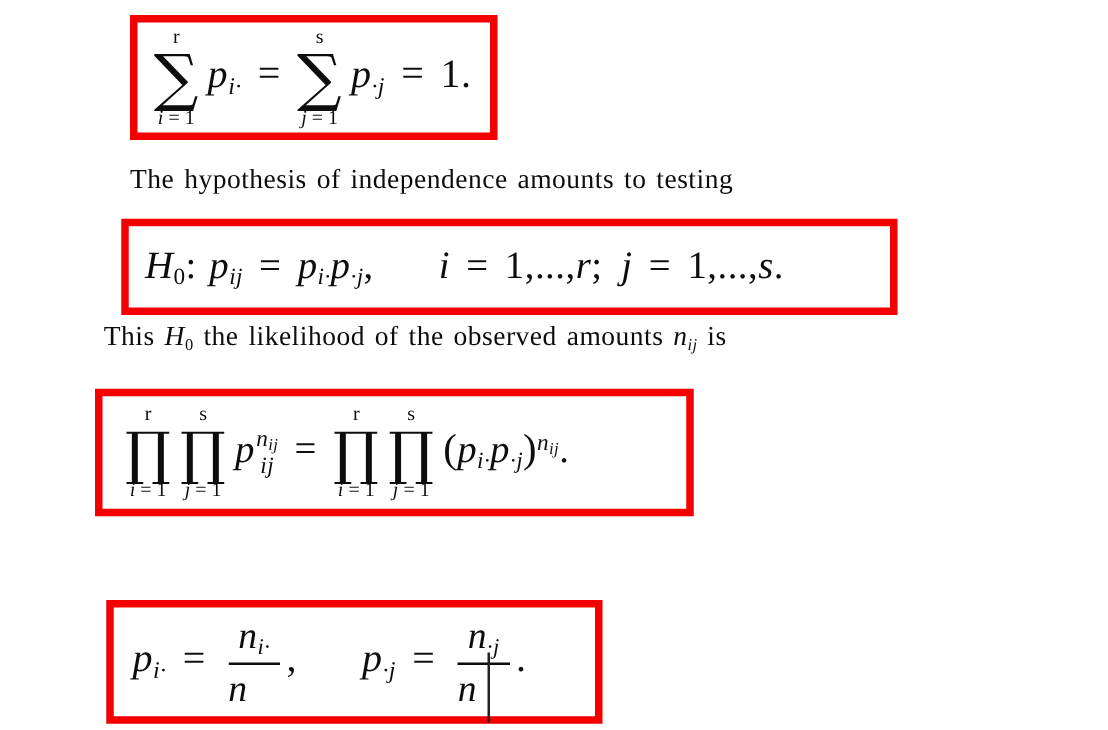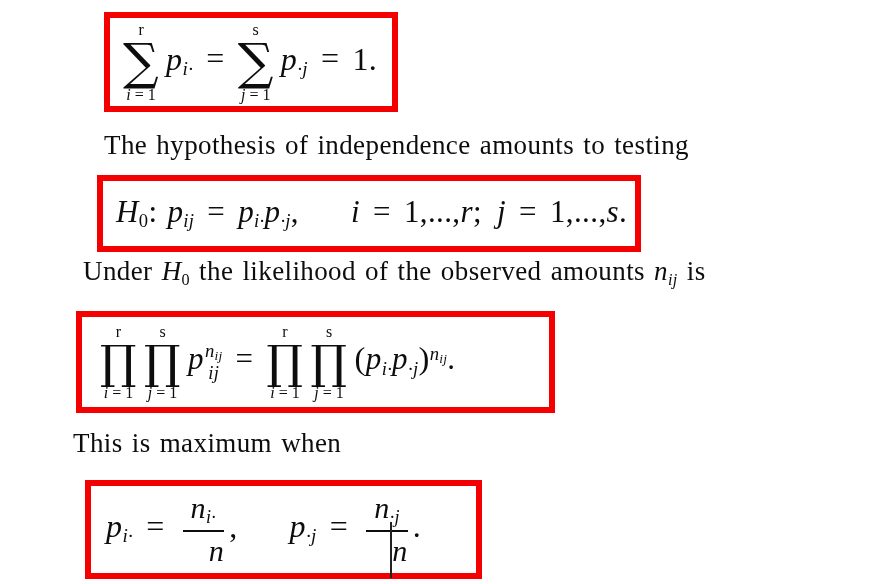--- a/index.html
+++ b/index.html
@@ -23,30 +23,30 @@
   
   .rbox {
     position: absolute;
     box-sizing: border-box;
     border: 6px solid var(--red);
     display: flex;
     align-items: center;
     background: transparent;
   }
   .box1 { left:104px; top:12px;  width:294px; height:100px; padding-left:13px; font-size:32px; }
-  .box2 { left:97px;  top:175px; width:544px; height:77px;  padding-left:13px; font-size:31px; }
+  .box2 { left:97px;  top:175px; width:621px; height:77px;  padding-left:13px; font-size:31px; }
   .box3 { left:76px;  top:311px; width:479px; height:102px; padding-left:18px; font-size:31px; }
   .box4 { left:85px;  top:480px; width:397px; height:99px;  padding-left:15px; font-size:32px; }
 
   .m-line { white-space: nowrap; letter-spacing: 0.4px; }
 
   
   .textline {
     position: absolute;
-    font-size: 27px;
+    font-size: 22px;
     line-height: 1.1;
     white-space: nowrap;
     letter-spacing: 0.4px;
     word-spacing: 2px;
     color: var(--ink);
   }
   .line-hypothesis { left:104px; top:131px; }
   .line-under      { left:83px;  top:257px; }
   .line-maximum    { left:73px;  top:429px; }
 
@@ -102,21 +102,21 @@
     vertical-align: middle;
     line-height: 1.05;
     font-size: 0.6em;
     font-style: italic;
     margin-left: 1px;
     letter-spacing: 0.3px;
   }
   .frac {
     display: inline-flex;
     flex-direction: column;
-    align-items: flex-end;
+    align-items: flex-start;
     vertical-align: middle;
     margin: 0 5px;
     font-size: 0.94em;
     line-height: 1;
   }
   .frac .num {
     border-bottom: 2px solid var(--ink);
     padding: 0 8px 4px;
   }
   .frac .den { padding-top: 4px; }
@@ -157,21 +157,21 @@
     <span>The hypothesis of independence amounts to testing</span>
   </div>
 
   <div class="rbox box2">
     <span class="m-line">
       <span class="it">H</span><span class="sub" style="font-style:normal">0</span><span>:</span><span style="display:inline-block;width:10px"></span><span class="it">p</span><span class="sub">ij</span><span class="eq">=</span><span class="it">p</span><span class="sub">i·</span><span class="it">p</span><span class="sub">·j</span><span class="comma">,</span><span class="gap-lg"></span><span class="it">i</span><span class="eq">=</span><span>1,...,</span><span class="it">r</span><span>;</span><span class="gap-md"></span><span class="it">j</span><span class="eq">=</span><span>1,...,</span><span class="it">s</span><span>.</span>
     </span>
   </div>
 
   <div class="textline line-under">
-    <span>Under </span><span class="it">H</span><span class="sub" style="font-style:normal">0</span><span> the likelihood of the observed amounts </span><span class="it">n</span><span class="sub">ij</span><span> is</span>
+    <span>This </span><span class="it">H</span><span class="sub" style="font-style:normal">0</span><span> the likelihood of the observed amounts </span><span class="it">n</span><span class="sub">ij</span><span> is</span>
   </div>
 
   <div class="rbox box3">
     <span class="m-line">
       <span class="opblock">
           <span class="lim it">r</span>
           <span class="bigop">∏</span>
           <span class="lim"><span class="it">i</span><span> = 1</span></span>
         </span><span class="opblock">
           <span class="lim it">s</span>
@@ -185,23 +185,20 @@
           <span class="bigop">∏</span>
           <span class="lim"><span class="it">i</span><span> = 1</span></span>
         </span><span class="opblock">
           <span class="lim it">s</span>
           <span class="bigop">∏</span>
           <span class="lim"><span class="it">j</span><span> = 1</span></span>
         </span><span class="paren">(</span><span class="it">p</span><span class="sub">i·</span><span class="it">p</span><span class="sub">·j</span><span class="paren">)</span><span class="sup-solo"><span>n</span><span class="subsub">ij</span></span><span>.</span>
     </span>
   </div>
 
-  <div class="textline line-maximum">
-    <span>This is maximum when</span>
-  </div>
 
   <div class="rbox box4">
     <span class="m-line">
       <span class="it">p</span><span class="sub">i·</span><span class="eq">=</span><span class="frac">
           <span class="num"><span class="it">n</span><span class="sub">i·</span></span>
           <span class="den it">n</span>
         </span><span class="comma">,</span><span class="gap-lg"></span><span class="it">p</span><span class="sub">·j</span><span class="eq">=</span><span class="frac">
           <span class="num"><span class="it">n</span><span class="sub">·j</span></span>
           <span class="den it">n</span>
         </span><span>.</span>

